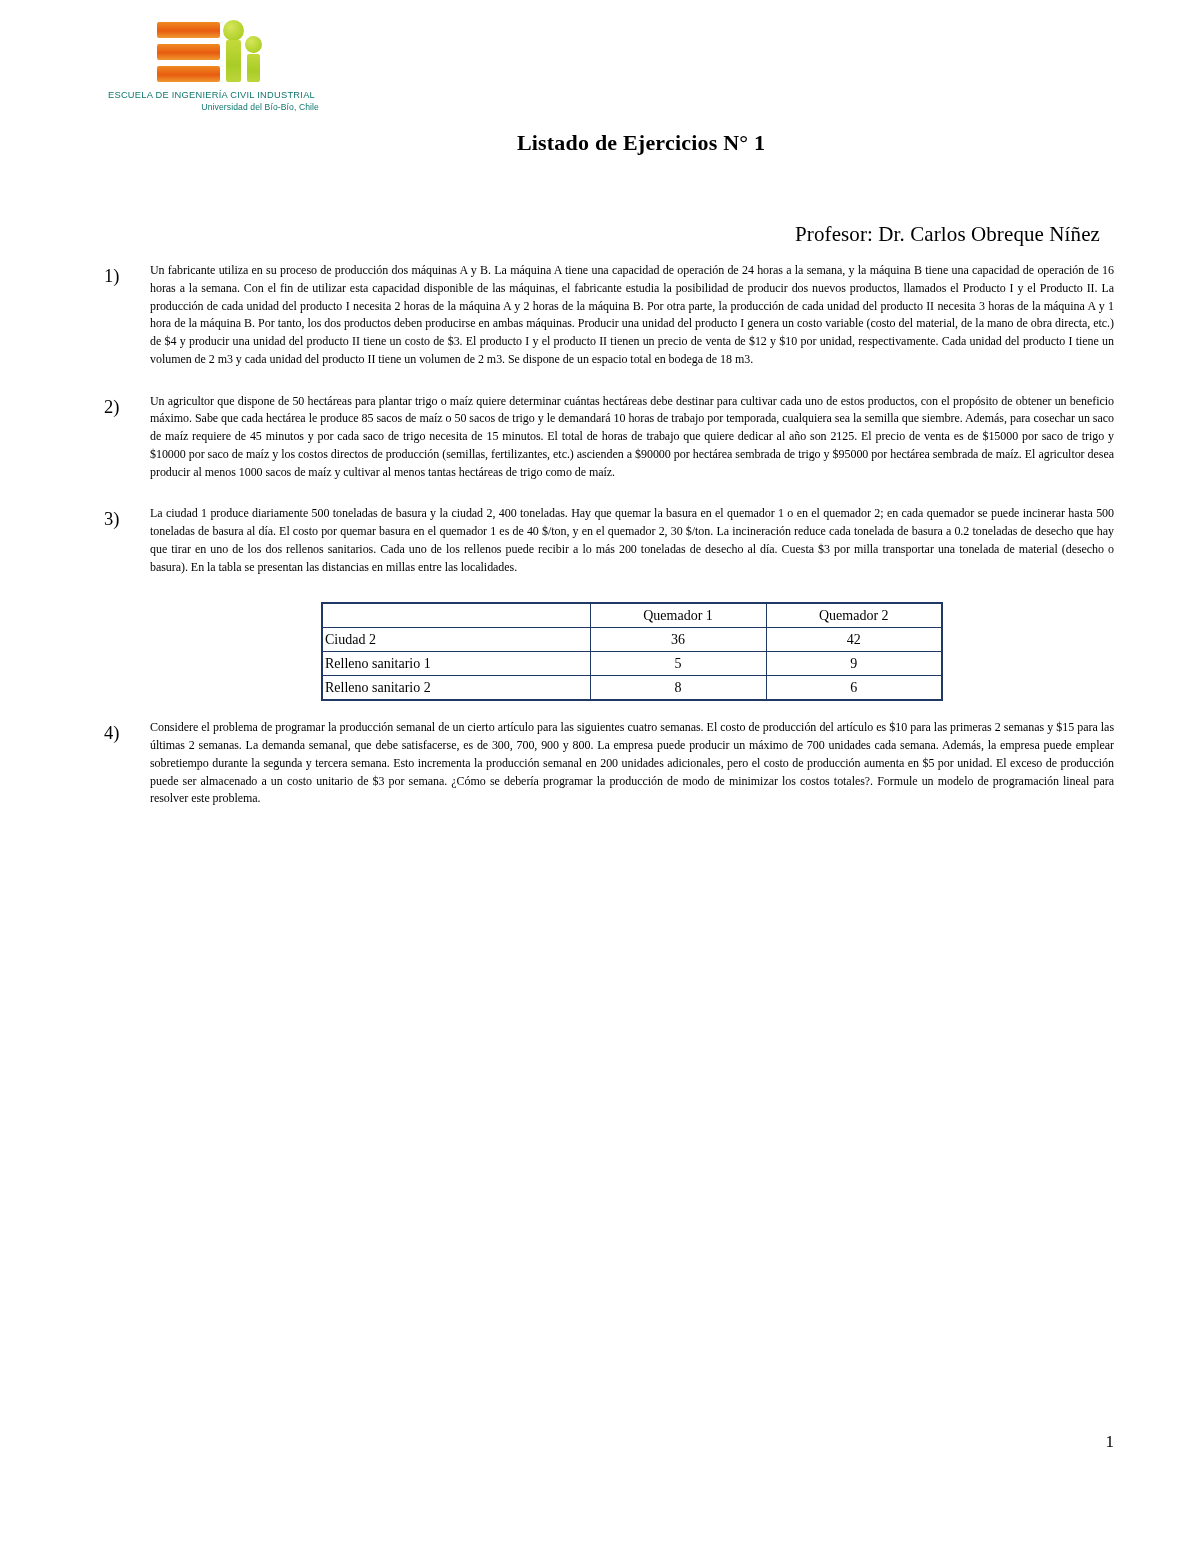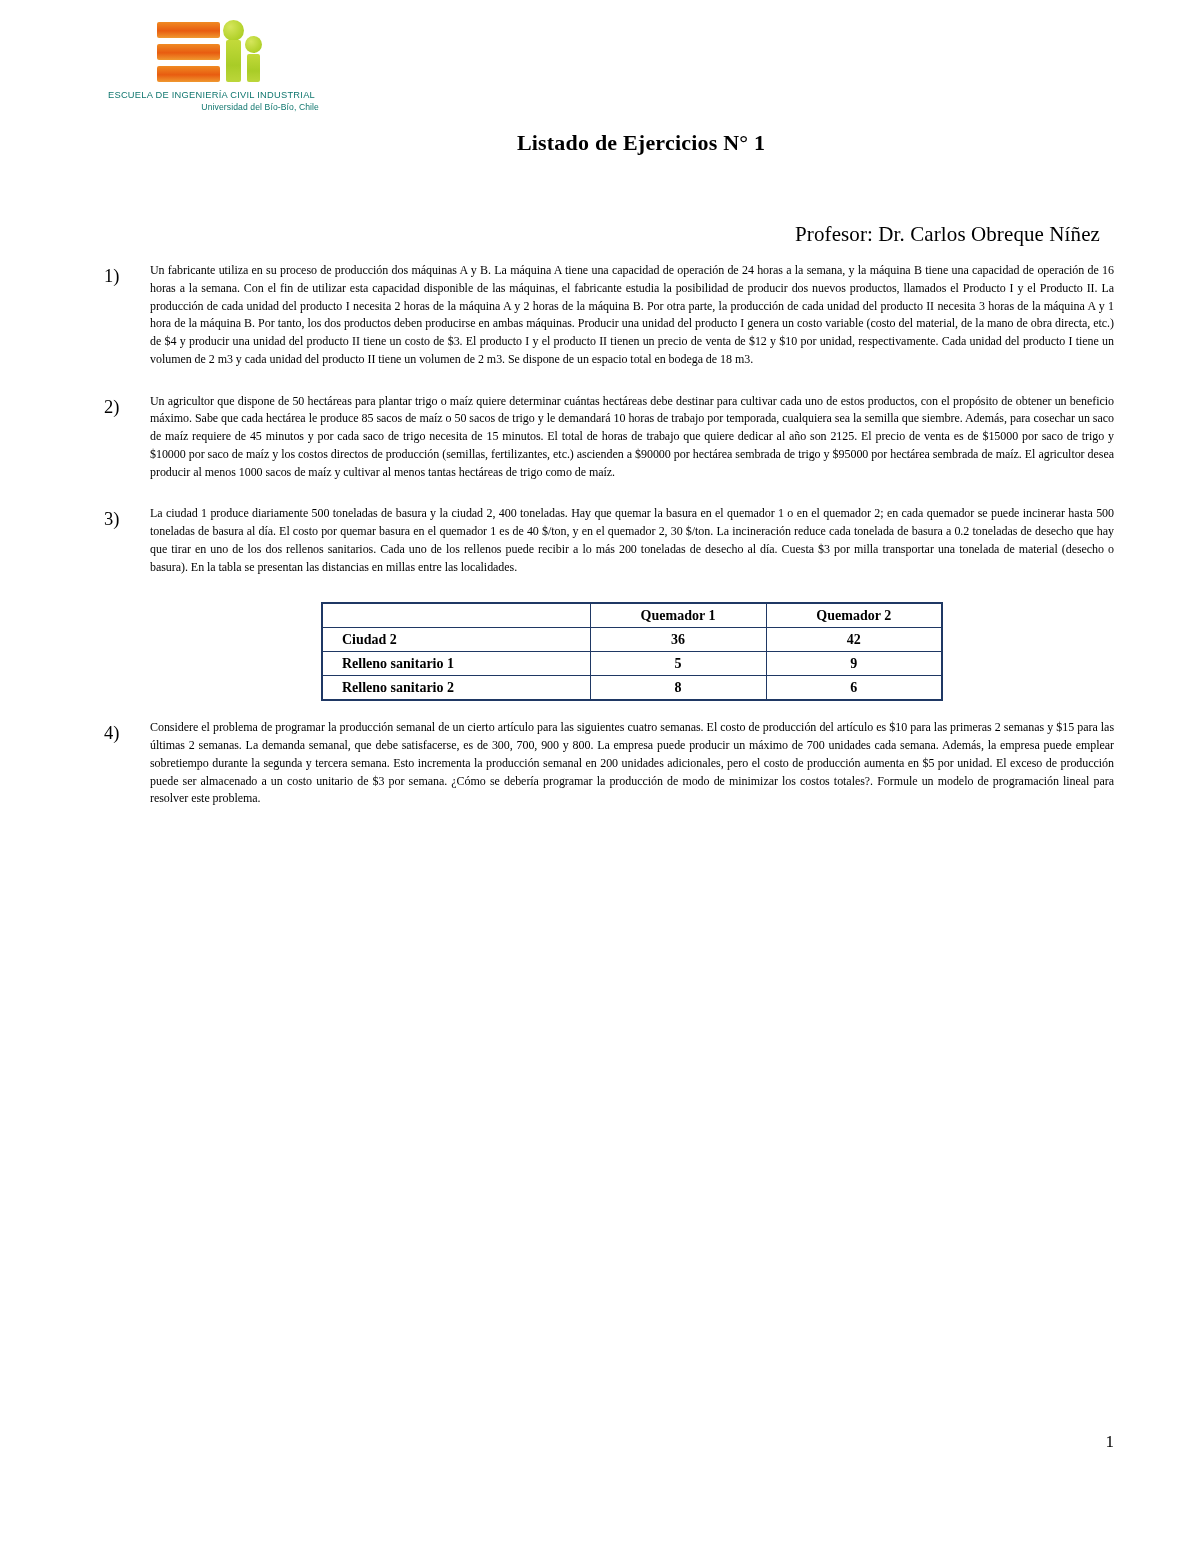--- a/index.html
+++ b/index.html
@@ -145,23 +145,23 @@
   table.dist-table {
     border-collapse: collapse;
     width: 620px;
     table-layout: fixed;
     font-size: 14px;
     border: 2px solid #1f3864;
   }
   table.dist-table th,
   table.dist-table td {
     border: 1px solid #1f3864;
-    padding: 2px 19px;
+    padding: 2px 2px;
     height: 19px;
-    font-weight: bold;
+    font-weight: normal;
   }
   table.dist-table col.c-label { width: 268px; }
   table.dist-table col.c-q1 { width: 176px; }
   table.dist-table col.c-q2 { width: 176px; }
   table.dist-table thead th { text-align: center; }
   table.dist-table thead th.blank { border-left: 2px solid #1f3864; }
   table.dist-table td.rowlabel { text-align: left; }
   table.dist-table td.val { text-align: center; }
 
   .after-table {

